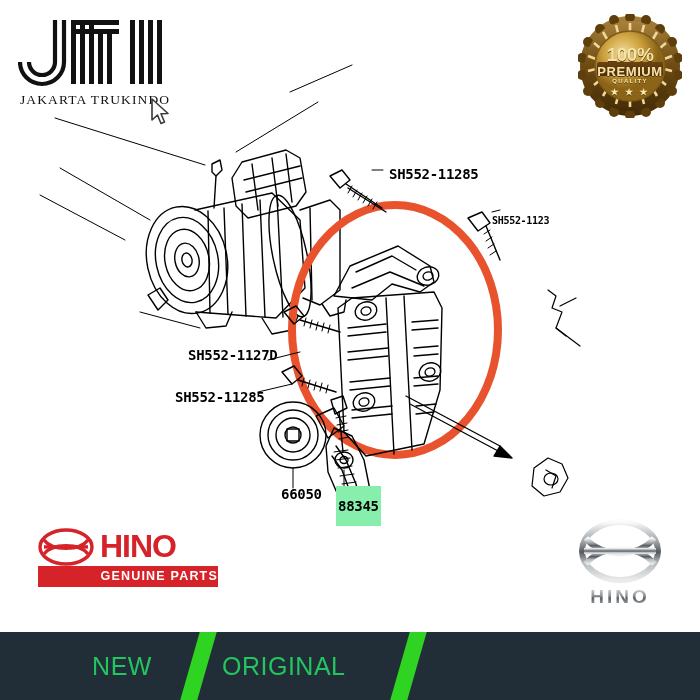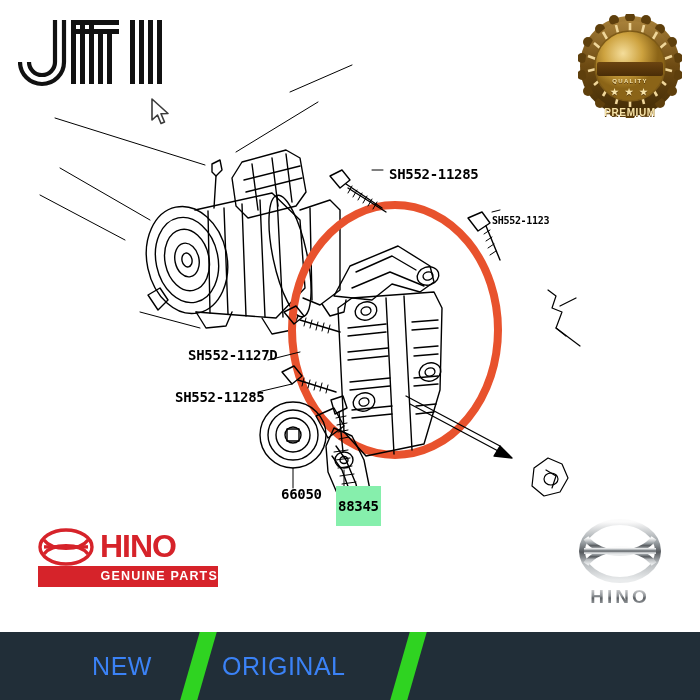--- a/index.html
+++ b/index.html
@@ -15,21 +15,21 @@
      font-size:13.5px;letter-spacing:1.1px;color:#111;white-space:nowrap;}
 
   
   #cursor{position:absolute;left:150px;top:98px;}
 
   
   #badge{position:absolute;left:578px;top:14px;width:104px;height:104px;}
   #badge .b-txt{position:absolute;left:0;width:104px;text-align:center;
       color:#f6e3a8;text-shadow:0 1px 0 #5a3a0c;font-weight:bold;}
   #b-100{top:30px;font-size:19px;letter-spacing:-0.5px;}
-  #b-prem{top:50px;font-size:10px;letter-spacing:0.6px;margin-top:43px;}
+  #b-prem{top:50px;font-size:13px;letter-spacing:0.6px;}
   #b-qual{top:64px;font-size:6px;letter-spacing:1.3px;}
   #b-stars{top:73px;font-size:9px;letter-spacing:2px;color:#4a2e08;text-shadow:none;}
   #b-premband{position:absolute;left:19px;top:48px;width:66px;height:14px;
       background:linear-gradient(#6b4410,#4a2d07);border-radius:2px;}
 
   
   #drawing{position:absolute;left:0;top:60px;width:700px;height:460px;}
 
   
   .plabel{position:absolute;font-family:"DejaVu Sans Mono",monospace;
@@ -48,21 +48,21 @@
 
   
   #hino-chrome{position:absolute;left:560px;top:518px;width:120px;height:95px;}
   #hc-word{position:absolute;left:0;top:68px;width:120px;text-align:center;
      font-size:19px;font-weight:bold;letter-spacing:3px;
      background:linear-gradient(#efefef,#8e9296 45%,#5d6165 55%,#b9bdc0);
      -webkit-background-clip:text;background-clip:text;color:transparent;}
 
   
   #bottombar{position:absolute;left:0;top:632px;width:700px;height:68px;background:#212e38;}
-  #bottombar .seg{position:absolute;top:0;height:68px;line-height:68px;color:#3b82f6;
+  #bottombar .seg{position:absolute;top:0;height:68px;line-height:68px;color:#22c55e;
      font-size:25px;letter-spacing:0.5px;white-space:nowrap;}
   #seg-new{left:62px;width:120px;text-align:center;}
   #seg-orig{left:222px;width:160px;text-align:left;}
   #seg-pn{left:440px;width:230px;text-align:center;}
   .slash{position:absolute;top:0;width:17px;height:68px;background:#2fd321;
      transform:skewX(-16deg);}
   #slash1{left:190px;}
   #slash2{left:400px;}
 </style>
 </head>
@@ -89,20 +89,21 @@
         <rect x="80" y="16" width="5" height="50"></rect>
         <rect x="89" y="16" width="5" height="50"></rect>
       </g>
       <g fill="#111">
         <rect x="112" y="2" width="5" height="64"></rect>
         <rect x="121" y="2" width="5" height="64"></rect>
         <rect x="130" y="2" width="5" height="64"></rect>
         <rect x="139" y="2" width="5" height="64"></rect>
       </g>
     </svg>
+    <div id="jti-wordmark">JAKARTA TRUKINDO</div>
   </div>
 
   <svg id="cursor" width="22" height="28" viewBox="0 0 22 28">
     <path d="M2 1 L2 22 L7.5 17 L11 25.5 L14.5 24 L11 15.8 L18 15.5 Z" fill="#ffffff" stroke="#3b3b3b" stroke-width="1.6" stroke-linejoin="round"></path>
   </svg>
 
   <div id="badge">
     <svg width="104" height="104" viewBox="0 0 104 104">
       <defs>
         <radialGradient id="gg" cx="40%" cy="32%">
@@ -161,20 +162,21 @@
             <line x1="10" y1="57" x2="18" y2="55"></line>
           <line x1="10" y1="42" x2="18" y2="45"></line>
             <line x1="16" y1="29" x2="22" y2="34"></line>
           <line x1="25" y1="18" x2="29" y2="25"></line>
             <line x1="38" y1="11" x2="40" y2="19"></line>
         </g>
       </g>
       <circle cx="52" cy="52" r="35" fill="url(#gg)" stroke="#7d5a17" stroke-width="1.5"></circle>
     </svg>
     <div id="b-premband"></div>
+    <div class="b-txt" id="b-100">100%</div>
     <div class="b-txt" id="b-prem">PREMIUM</div>
     <div class="b-txt" id="b-qual">QUALITY</div>
     <div class="b-txt" id="b-stars">★ ★ ★</div>
   </div>
 
   <svg id="drawing" viewBox="0 0 700 460">
     <g stroke="#000" fill="none" stroke-width="1.4" stroke-linejoin="round" stroke-linecap="round">
 
       <path d="M55 58 L205 105" stroke-width="1"></path>
       <path d="M60 108 L150 160" stroke-width="1"></path>

